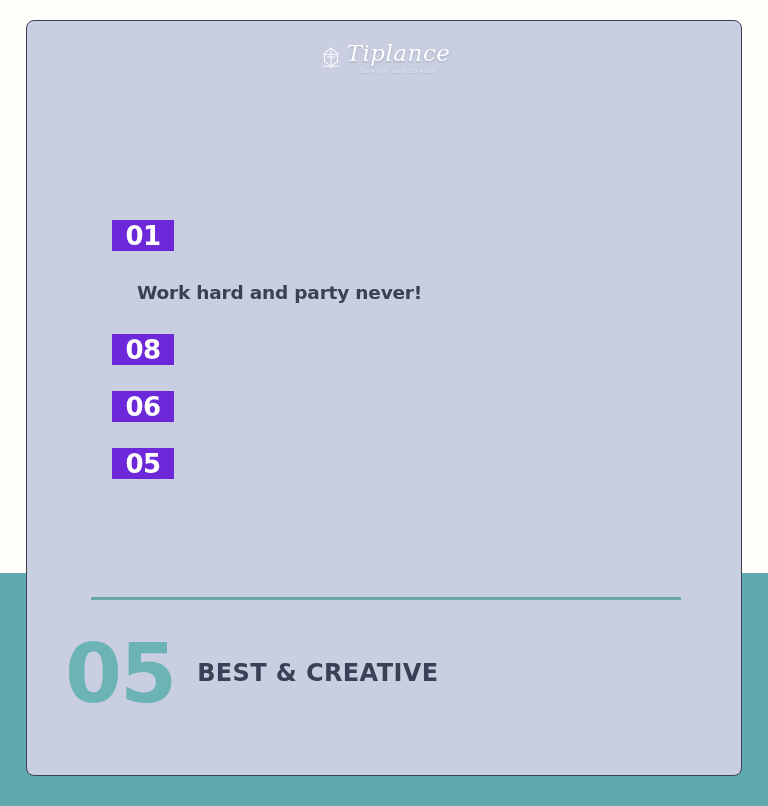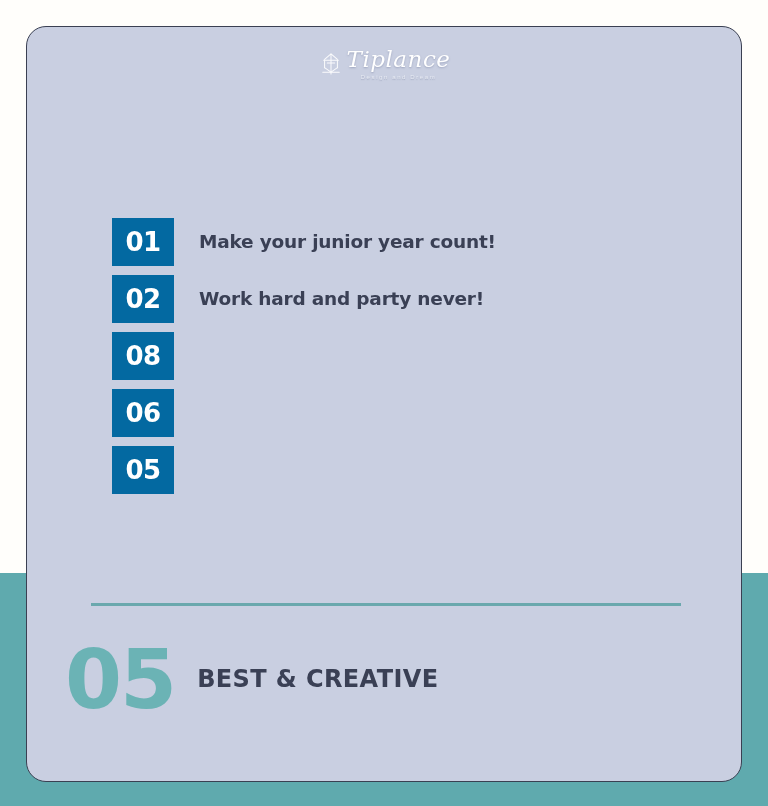--- a/index.html
+++ b/index.html
@@ -30,26 +30,26 @@
     top: 573px;
     width: 768px;
     height: 233px;
     background: #5FAAAE;
   }
 
   
   .card {
     position: absolute;
     left: 26px;
-    top: 26px;
+    top: 20px;
     width: 716px;
     height: 756px;
     background: #C9CFE1;
     border: 1.5px solid #3a4052;
-    border-radius: 20px;
+    border-radius: 8px;
     box-sizing: border-box;
     overflow: hidden;
   }
 
   
   .logo-wrap {
     position: absolute;
     left: 0;
     top: 14px;
     width: 716px;
@@ -97,23 +97,23 @@
     top: 186px;
     width: 600px;
   }
   .slogan-row {
     display: flex;
     align-items: center;
     height: 57px;
   }
   .badge {
     width: 62px;
-    height: 48px;
+    height: 31px;
     flex: none;
-    background: #0369a1;
+    background: #6d28d9;
     color: #ffffff;
     display: flex;
     align-items: center;
     justify-content: center;
     font-family: "DejaVu Sans", sans-serif;
     font-size: 26px;
     font-weight: 700;
     letter-spacing: -0.5px;
     line-height: 1;
   }
@@ -195,25 +195,23 @@
       <div class="logo-textblock">
         <span class="logo-name">Tiplance</span>
         <span class="logo-tag">Design and Dream</span>
       </div>
     </div>
 
     <div class="slogan-list">
 
       <div class="slogan-row">
         <div class="badge">01</div>
-        <div class="slogan-text">Make your junior year count!</div>
-      </div>
-
-      <div class="slogan-row">
-        <div class="badge">02</div>
+      </div>
+
+      <div class="slogan-row">
         <div class="slogan-text">Work hard and party never!</div>
       </div>
 
       <div class="slogan-row">
         <div class="badge">08</div>
       </div>
 
       <div class="slogan-row">
         <div class="badge">06</div>
       </div>

